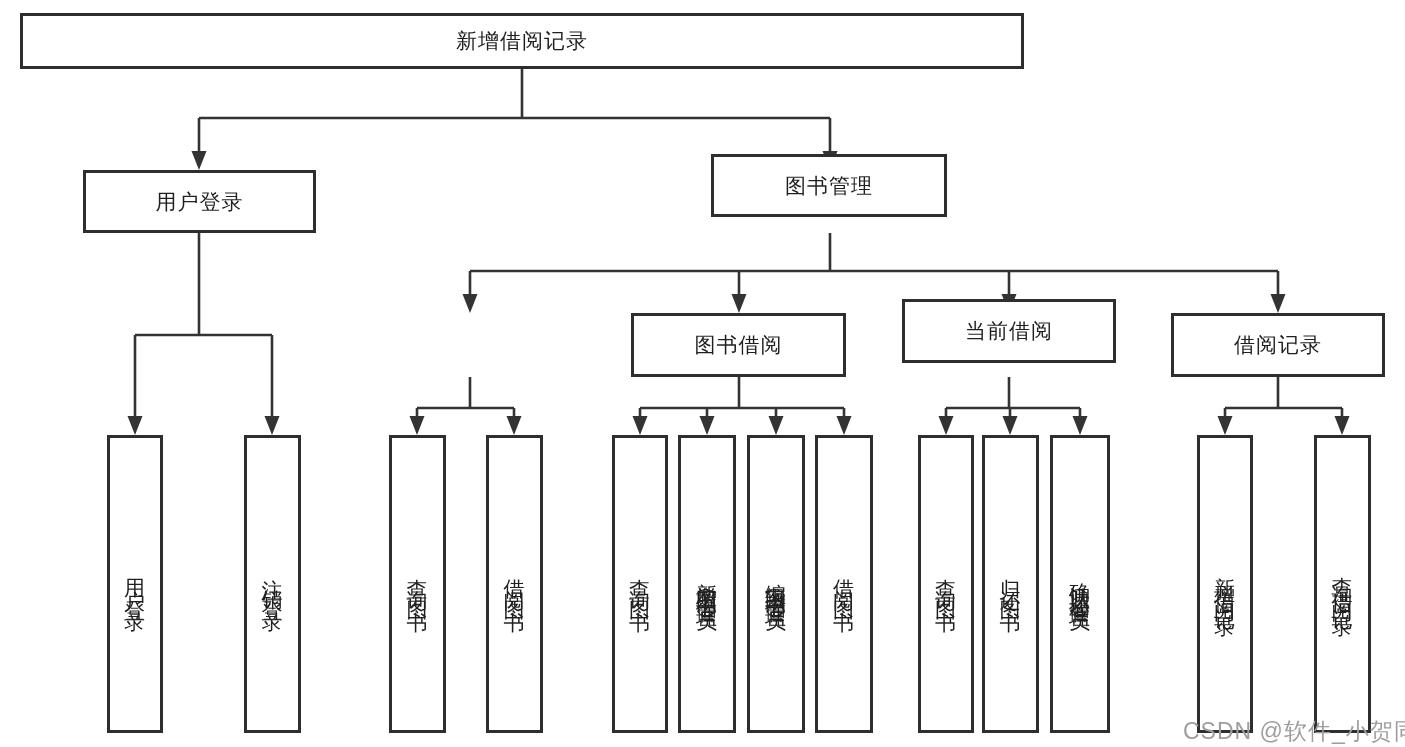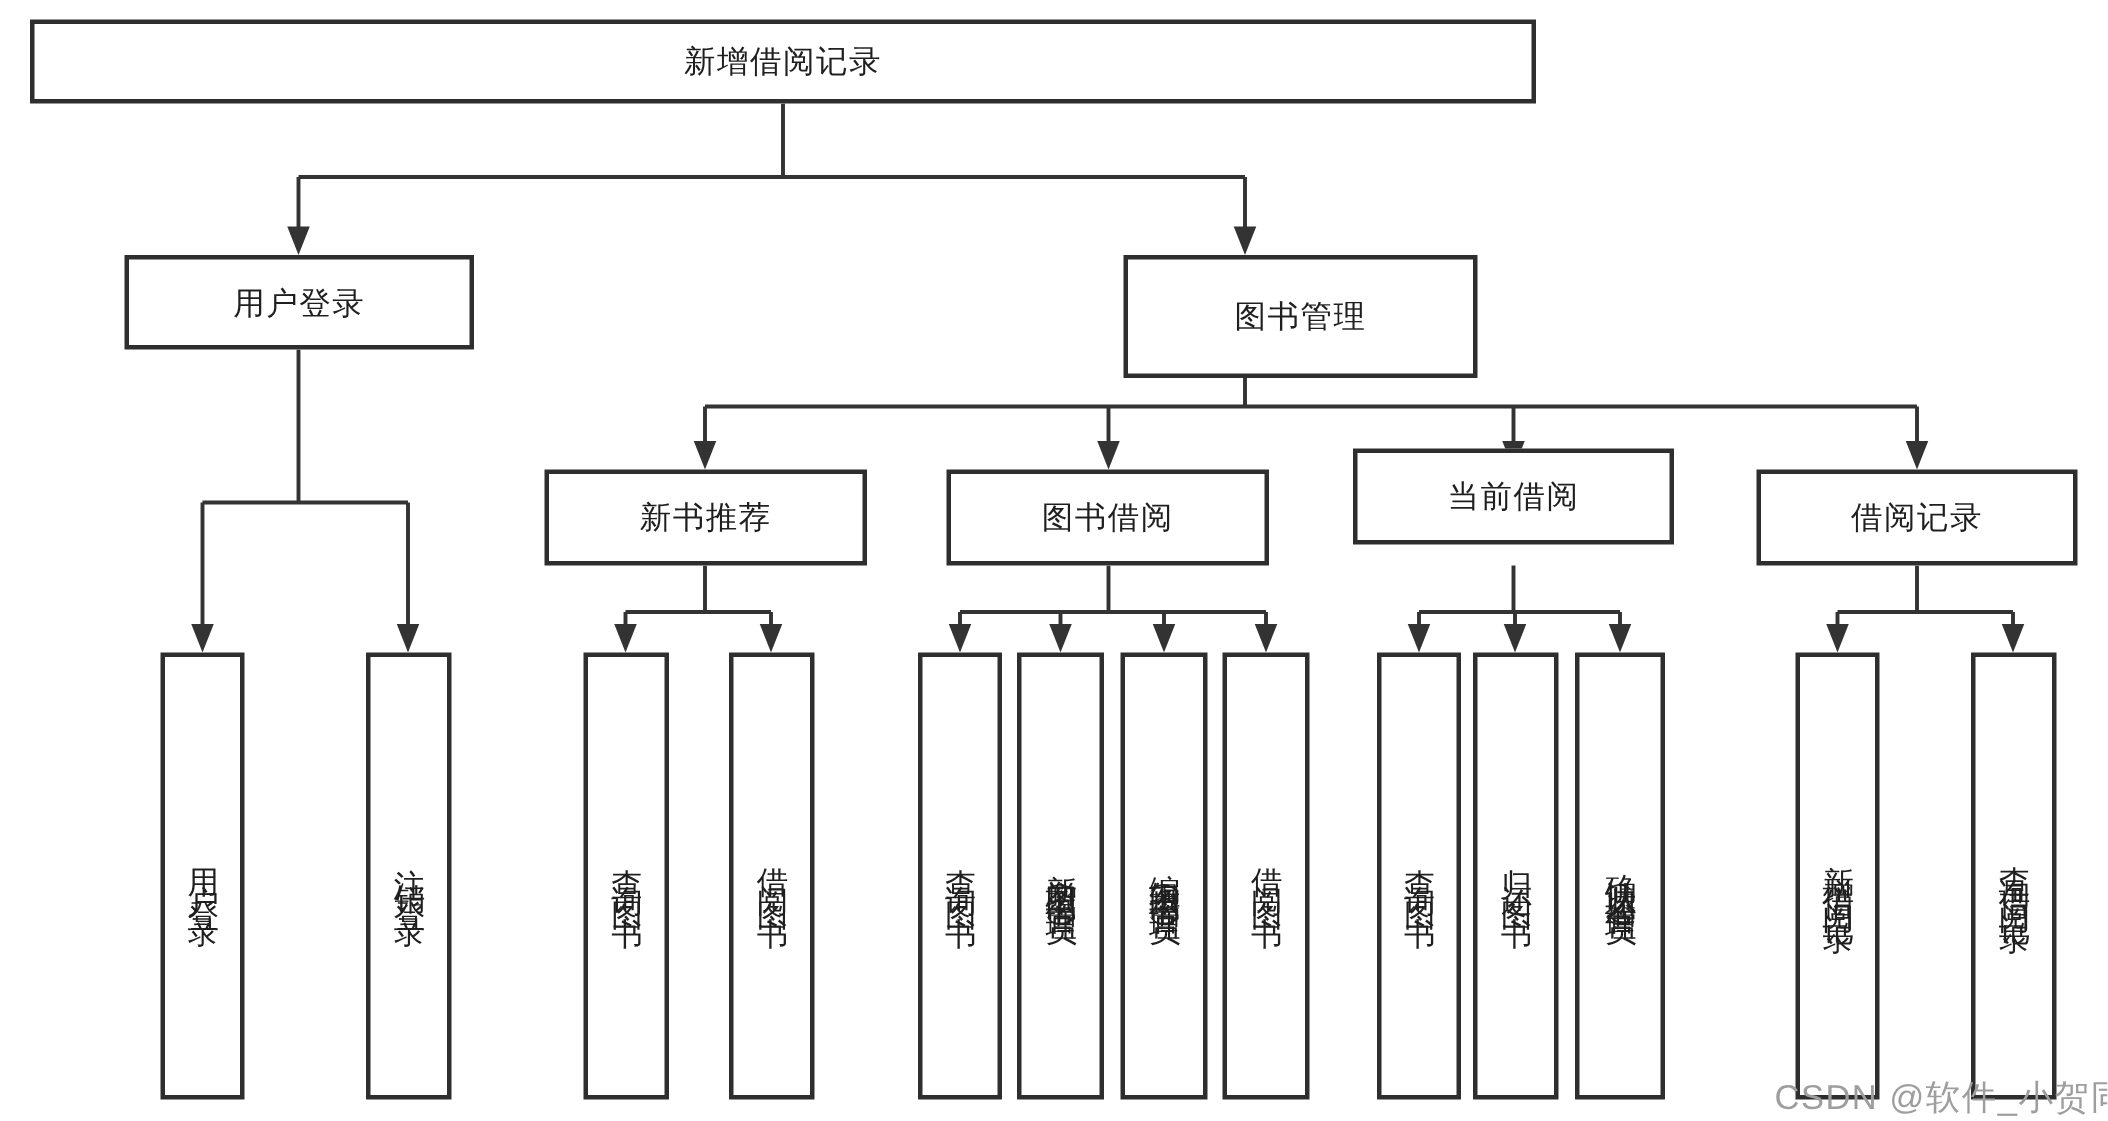--- a/index.html
+++ b/index.html
@@ -100,27 +100,24 @@
     <polygon points="1334.5,416 1349.5,416 1342,435"></polygon>
   </svg>
 
   <div class="node h" style="left:20px; top:13px; width:1004px; height:56px;">
     <span>新增借阅记录</span>
   </div>
 
   <div class="node h" style="left:83px; top:170px; width:233px; height:63px;">
     <span>用户登录</span>
   </div>
-  <div class="node h" style="left:711px; top:170px; width:236px; height:82px;margin-left:38px;">
+  <div class="node h" style="left:711px; top:154px; width:236px; height:63px;">
     <span>图书管理</span>
   </div>
 
-  <div class="node h" style="left:363px; top:313px; width:215px; height:64px;">
-    <span>新书推荐</span>
-  </div>
   <div class="node h" style="left:631px; top:313px; width:215px; height:64px;">
     <span>图书借阅</span>
   </div>
   <div class="node h" style="left:902px; top:299px; width:214px; height:64px;">
     <span>当前借阅</span>
   </div>
   <div class="node h" style="left:1171px; top:313px; width:214px; height:64px;">
     <span>借阅记录</span>
   </div>
 

